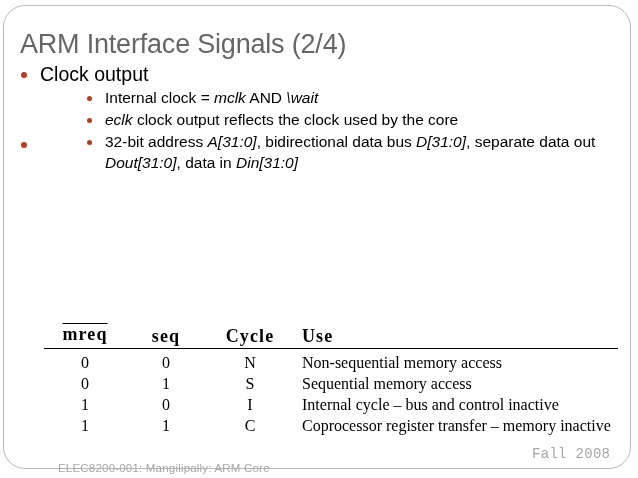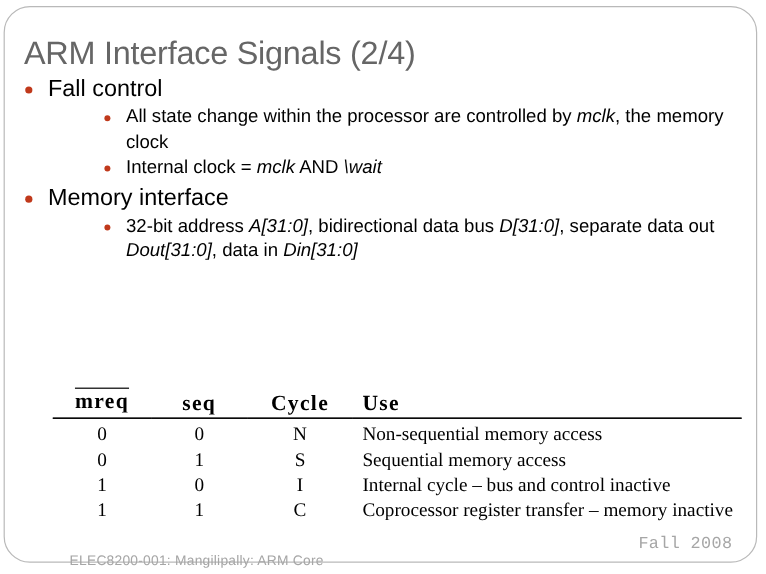--- a/index.html
+++ b/index.html
@@ -182,28 +182,27 @@
 
 <div id="slide">
 
   <div id="slide-border"></div>
 
   <h1 id="title">ARM Interface Signals (2/4)</h1>
 
   <div id="body">
     <ul class="lvl1" id="outline">
         <li class="l1">
-          <span class="btxt">Fall control</span>
+          <span class="btxt">Clock output</span>
           <ul class="lvl2">
-            <li class="l2"><span>All state change within the processor are controlled by </span><span class="it">mclk</span><span>, the memory clock</span></li>
             <li class="l2 sp"><span>Internal clock = </span><span class="it">mclk</span><span> AND </span><span class="it">\wait</span></li>
+            <li class="l2 sp"><span class="it">eclk</span><span> clock output reflects the clock used by the core</span></li>
           </ul>
         </li>
         <li class="l1">
-          <span class="btxt">Memory interface</span>
           <ul class="lvl2">
             <li class="l2"><span>32-bit address </span><span class="it">A[31:0]</span><span>, bidirectional data bus </span><span class="it">D[31:0]</span><span>, separate data out </span><span class="it">Dout[31:0]</span><span>, data in </span><span class="it">Din[31:0]</span></li>
           </ul>
         </li>
       </ul>
   </div>
 
   <div id="tbl-wrap">
     <table class="cyc">
       <colgroup>

